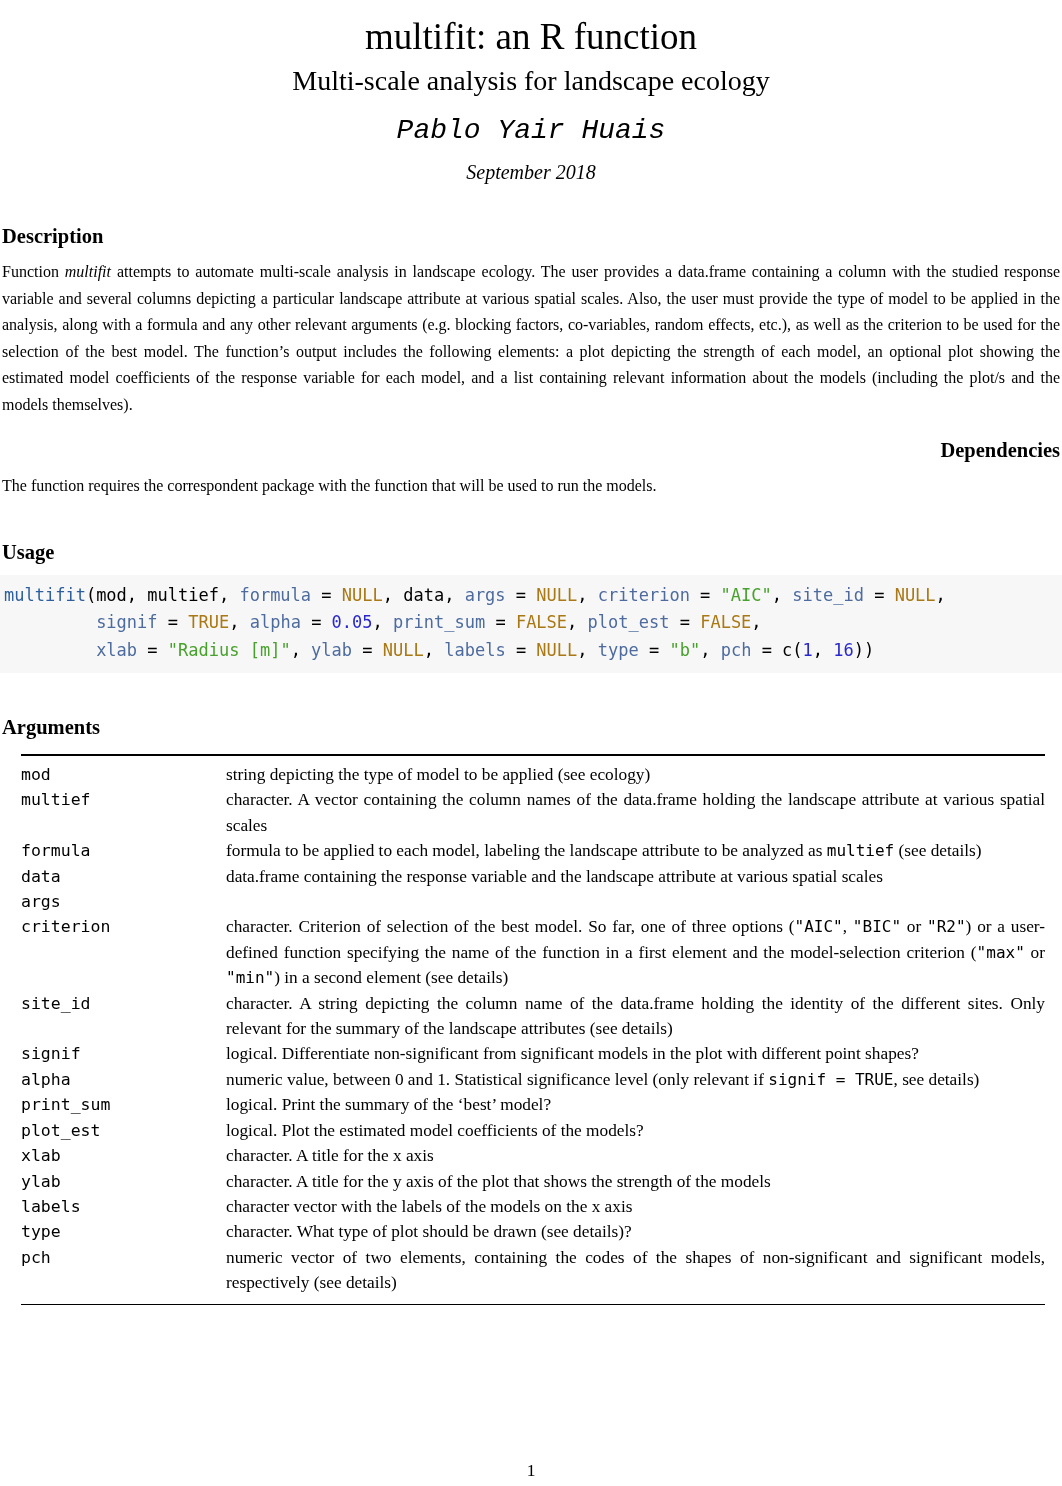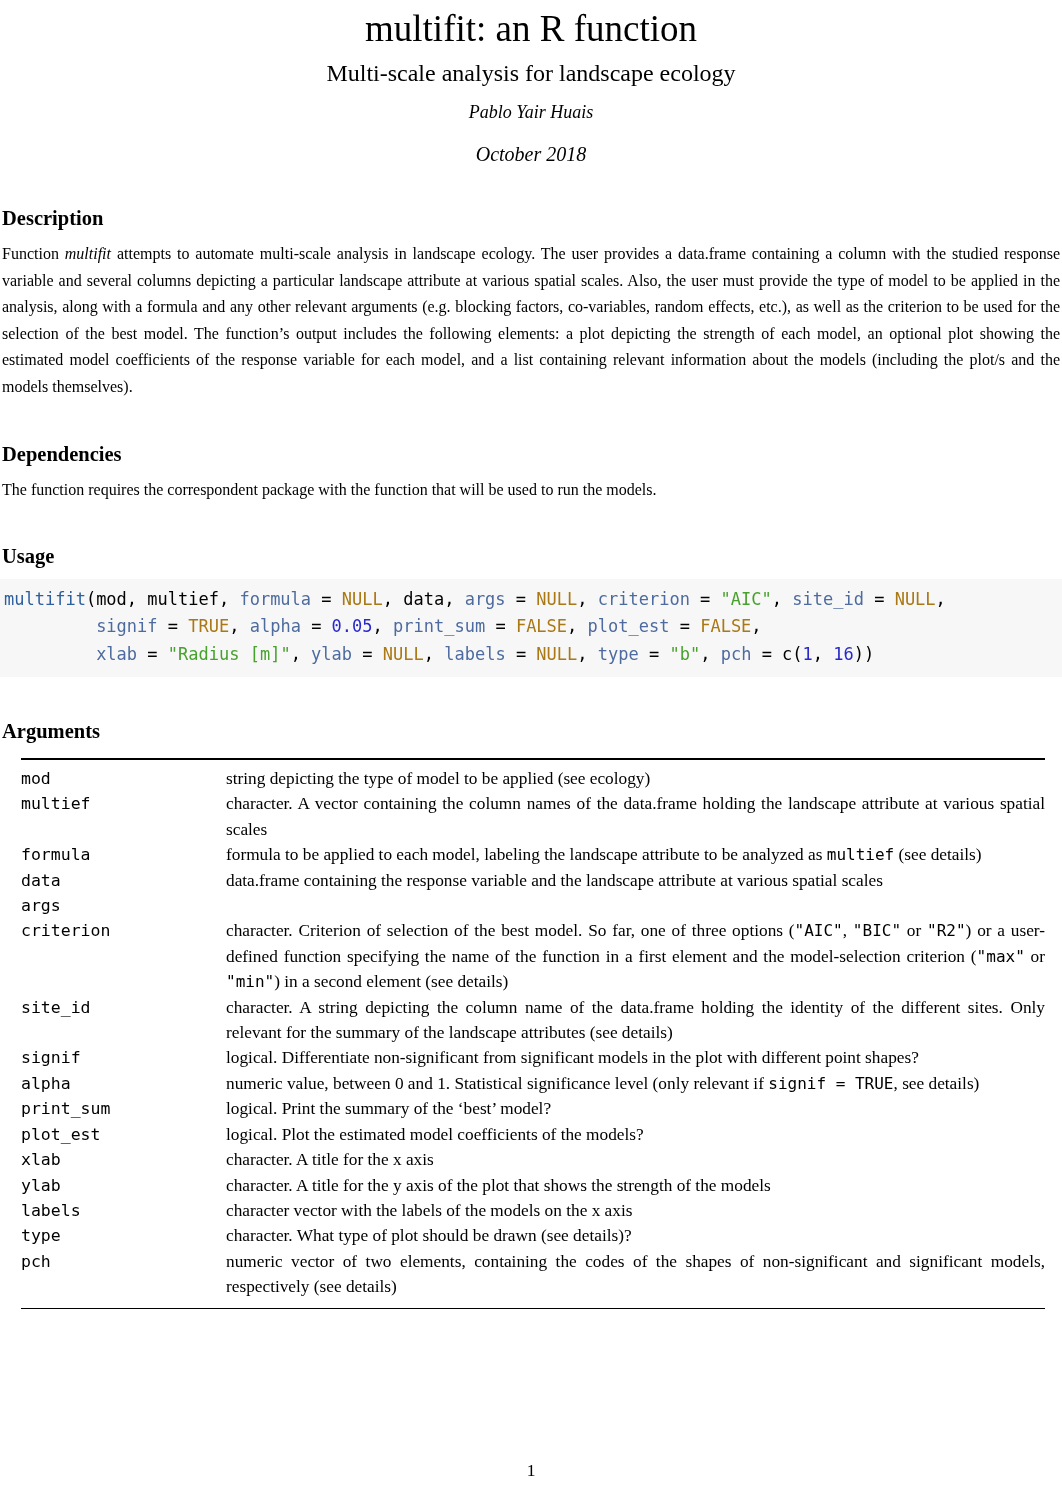--- a/index.html
+++ b/index.html
@@ -4,35 +4,35 @@
 <style>
   html,body { margin:0; padding:0; background:#ffffff; }
   .page {
     position:relative;
     width:1062px; height:1486px;
     box-sizing:border-box;
     background:#ffffff;
     color:#000;
     font-family:"Liberation Serif", serif;
     overflow:hidden;
-    padding-top:8px;
+    padding-top:16px;
   }
   .content { padding:0 2px; }
 
   
   .titleblock { text-align:center; }
   .title    { font-size:37px; line-height:42px; font-weight:400; margin:0; }
-  .subtitle { font-size:24px; line-height:28px; margin-top:9px; }
-  .author   { font-size:18px; line-height:25px; font-style:italic; margin-top:13px; }
+  .subtitle { font-size:28px; line-height:28px; margin-top:9px; }
+  .author   { font-size:28px; line-height:25px; font-style:italic; margin-top:23px;font-family:Liberation Mono, monospace; }
   .date     { font-size:20px; line-height:24px; font-style:italic; margin-top:17px; }
 
   
   section h2 { font-size:20.5px; font-weight:700; margin:0; line-height:24px; }
   #sec-description  h2 { margin-top:40px; }
-  #sec-dependencies h2 { margin-top:42px; }
+  #sec-dependencies h2 { margin-top:20px;text-align:right; }
   #sec-usage        h2 { margin-top:40px; }
   #sec-arguments    h2 { margin-top:42px; }
 
   .body-text {
     font-size:16px; line-height:26.5px;
     text-align:justify; margin:11px 0 0 0;
   }
   .body-text em { font-style:italic; }
 
   
@@ -80,21 +80,21 @@
 </head>
 <body>
 
 <div class="page">
   <div class="content">
 
     <header class="titleblock">
       <h1 class="title">multifit: an R function</h1>
       <div class="subtitle">Multi-scale analysis for landscape ecology</div>
       <div class="author">Pablo Yair Huais</div>
-      <div class="date">October 2018</div>
+      <div class="date">September 2018</div>
     </header>
 
     <section id="sec-description">
       <h2>Description</h2>
       <p class="body-text">Function <em>multifit</em> attempts to automate multi-scale analysis in landscape ecology. The user provides a data.frame containing a column with the studied response variable and several columns depicting a particular landscape attribute at various spatial scales. Also, the user must provide the type of model to be applied in the analysis, along with a formula and any other relevant arguments (e.g. blocking factors, co-variables, random effects, etc.), as well as the criterion to be used for the selection of the best model. The function’s output includes the following elements: a plot depicting the strength of each model, an optional plot showing the estimated model coefficients of the response variable for each model, and a list containing relevant information about the models (including the plot/s and the models themselves).</p>
     </section>
 
     <section id="sec-dependencies">
       <h2>Dependencies</h2>
       <p class="body-text">The function requires the correspondent package with the function that will be used to run the models.</p>

